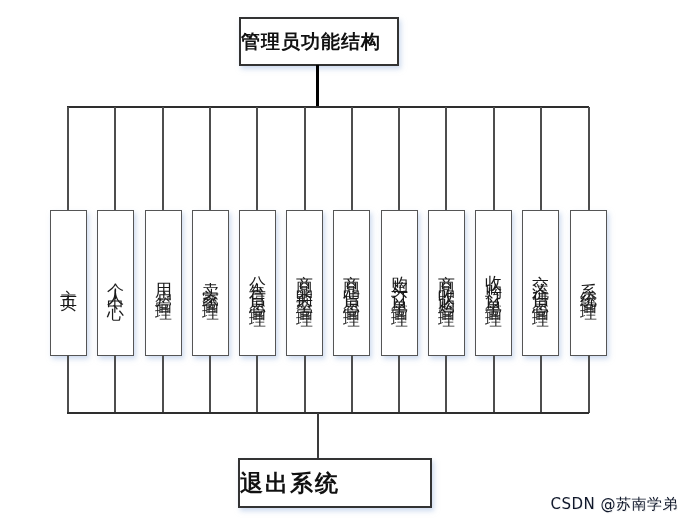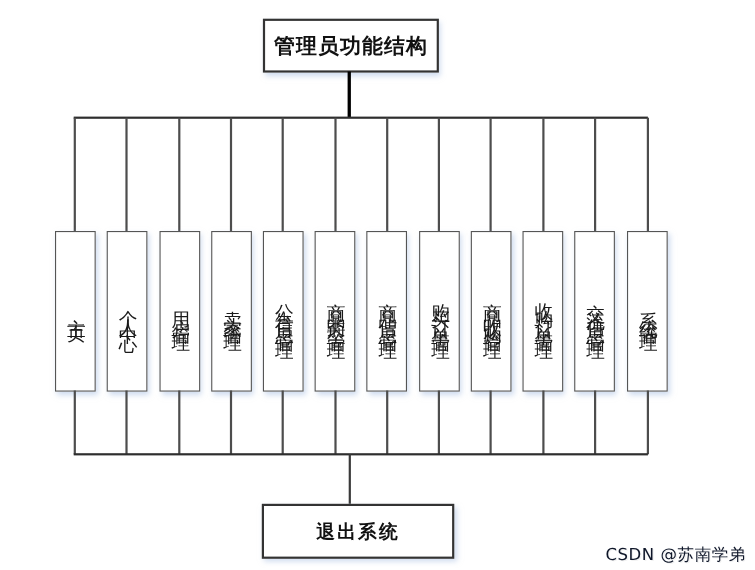--- a/index.html
+++ b/index.html
@@ -16,31 +16,30 @@
     overflow: hidden;
   }
   
   .node {
     position: absolute;
     background: #ffffff;
     border: 2px solid #333333;
     box-sizing: border-box;
     display: flex;
     align-items: center;
-    justify-content: center;
     box-shadow: 2px 3px 5px rgba(165,190,225,0.55);
   }
   .root-node {
     left: 239px; top: 17px; width: 160px; height: 49px;
     font-size: 19px; font-weight: 600; color: #111;
     letter-spacing: 1px;
   }
   .exit-node {
-    left: 238px; top: 458px; width: 175px; height: 50px;
-    font-size: 17px; font-weight: 600; color: #111;
+    left: 238px; top: 458px; width: 194px; height: 50px;
+    font-size: 23px; font-weight: 600; color: #111;
     letter-spacing: 2px;
   }
   .branch-node {
     position: absolute;
     top: 210px;
     width: 37px;
     height: 146px;
     background: #ffffff;
     border: 1.5px solid #555555;
     box-sizing: border-box;

